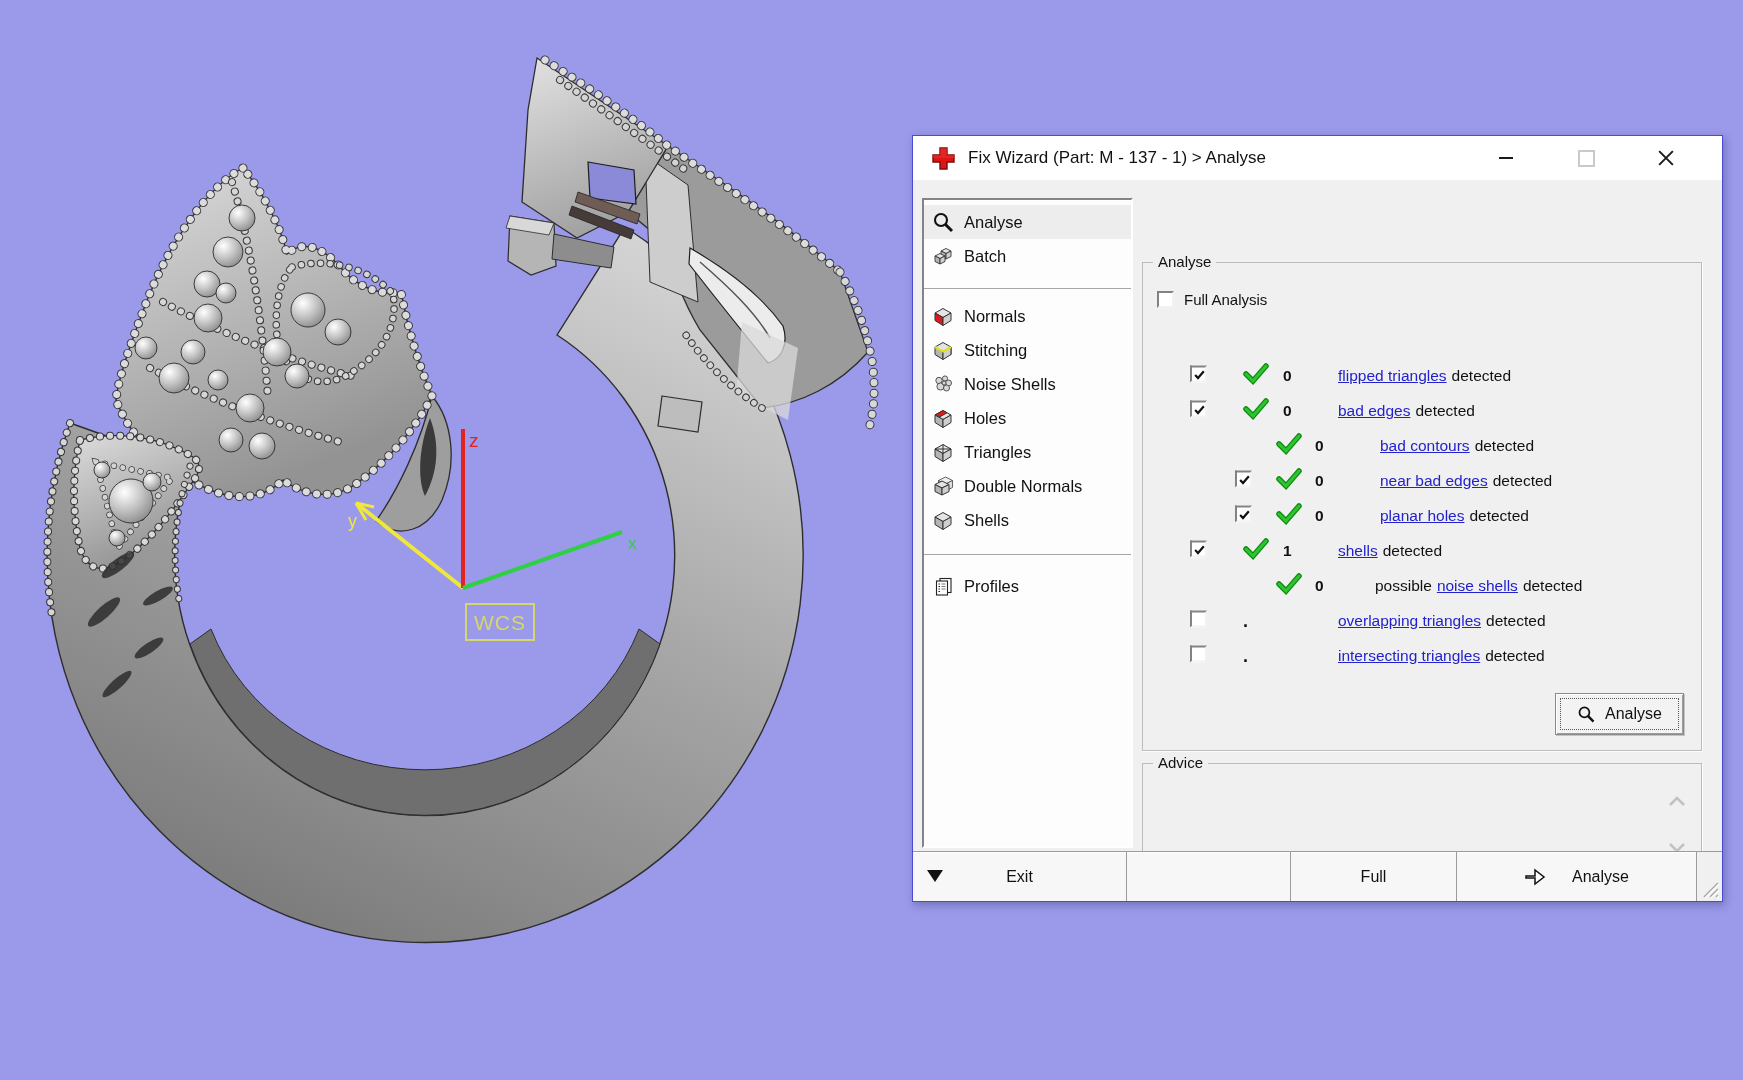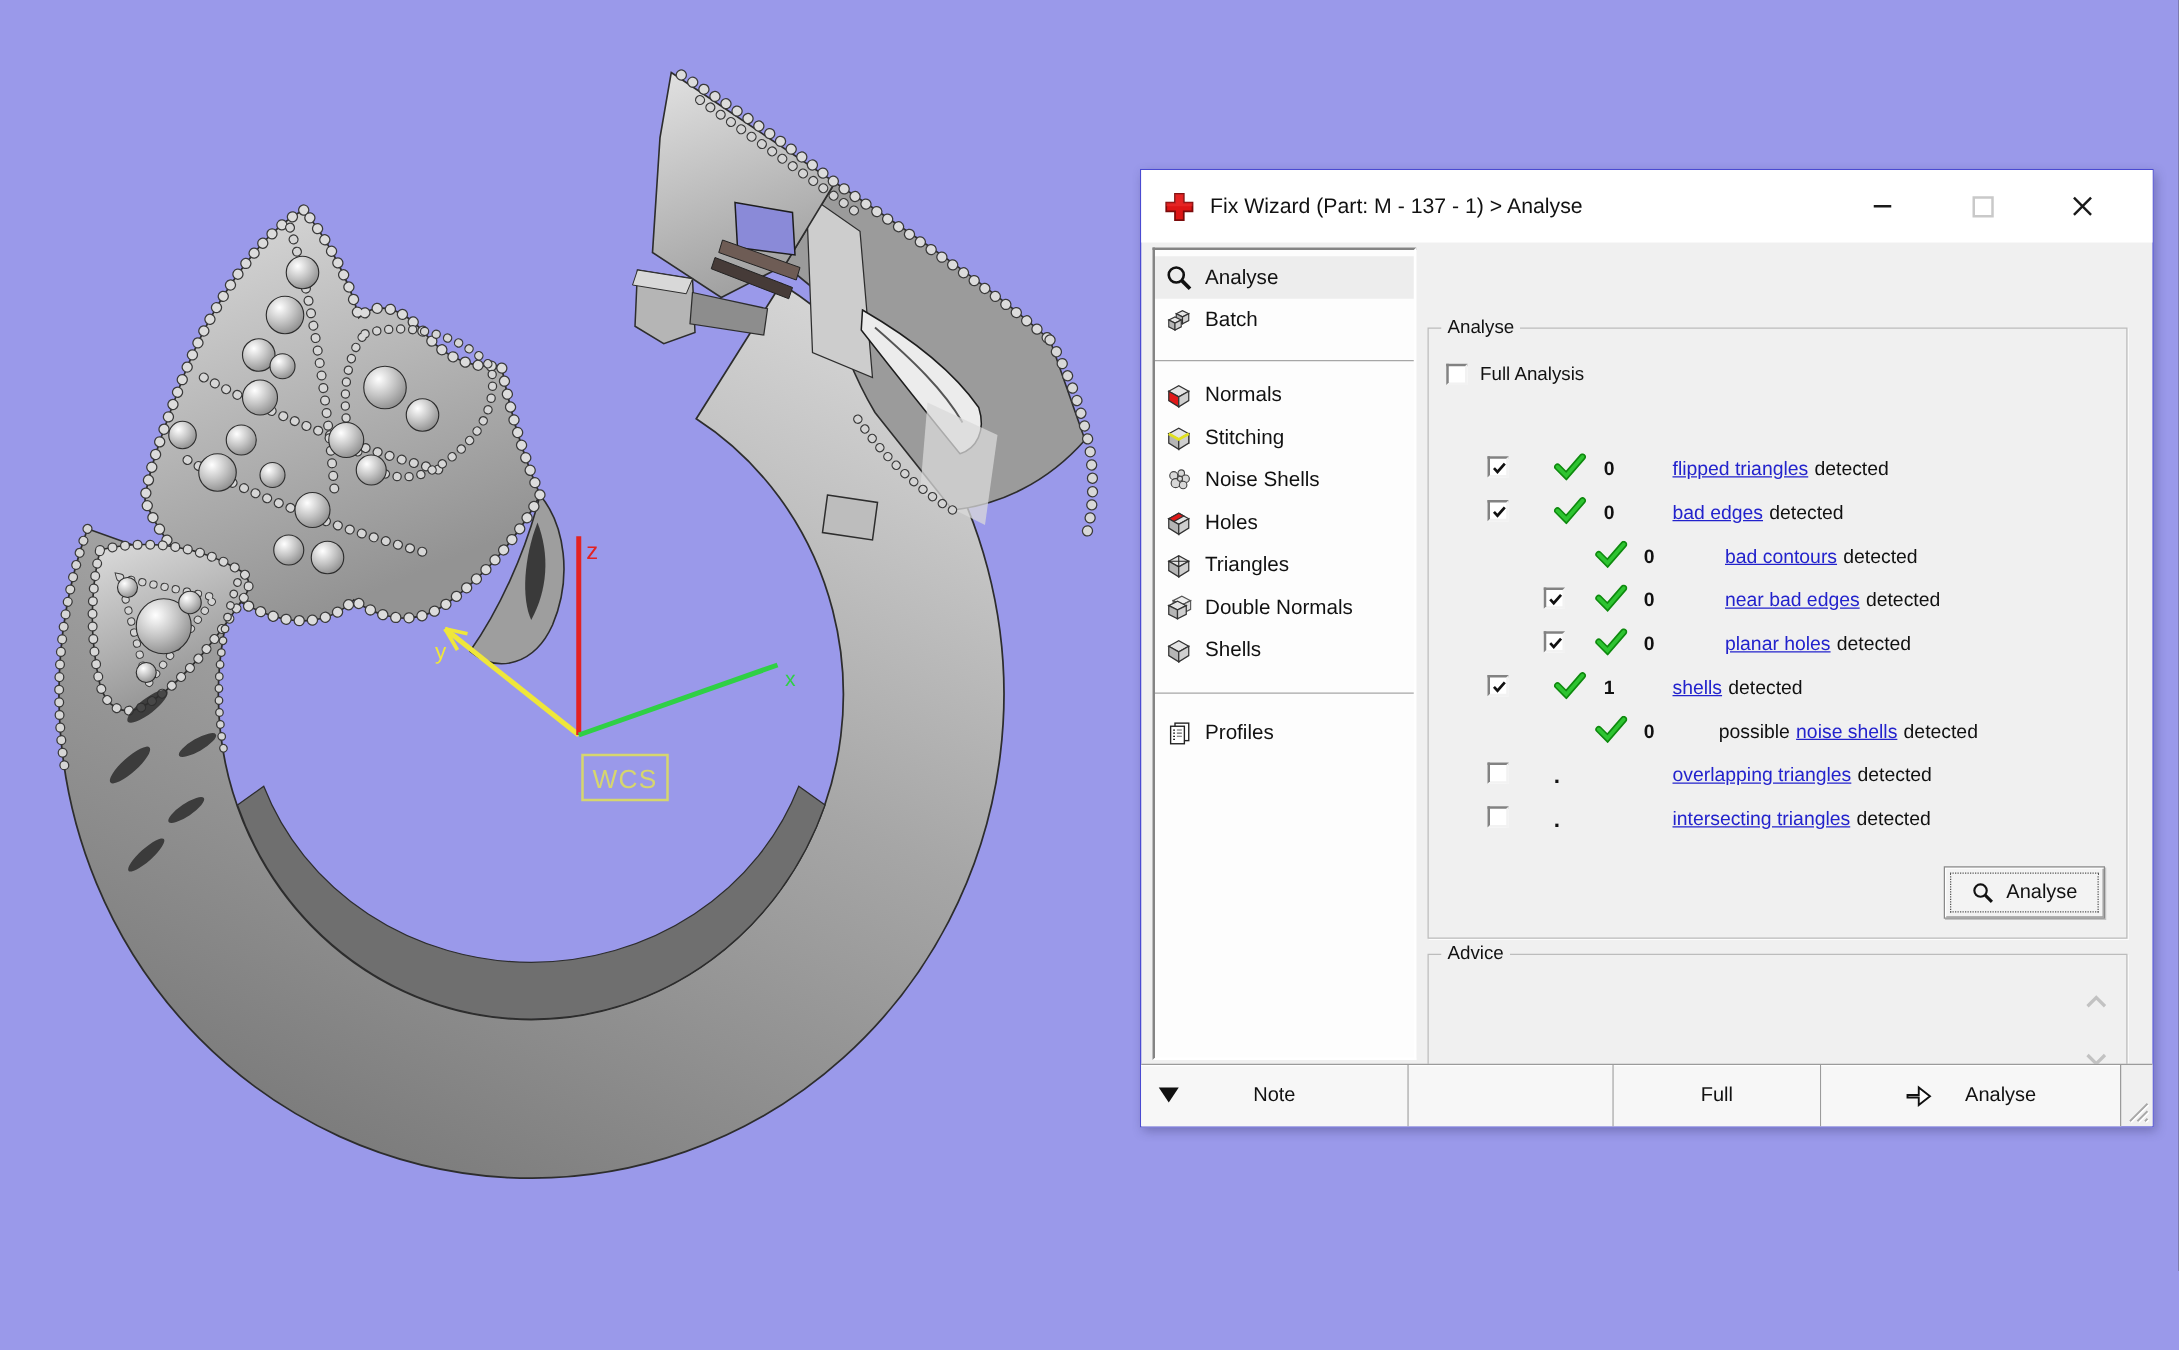--- a/index.html
+++ b/index.html
@@ -5,21 +5,21 @@
   html,body{margin:0;padding:0;background:#555;}
   #stage{position:relative;width:1743px;height:1080px;overflow:hidden;
          background:var(--viewport-bg,#9a99ea);
          font-family:"Liberation Sans",sans-serif;color:#111;}
   #viewport-svg{position:absolute;left:0;top:0;}
 
   
   #dialog{position:absolute;left:912px;top:135px;width:811px;height:767px;
           background:var(--dialog-bg,#f0f0f0);border:1px solid var(--window-border,#4a4ad2);
           box-sizing:border-box;box-shadow:2px 3px 8px rgba(40,40,90,.35);}
-  #titlebar{position:absolute;left:0;top:0;right:0;height:58px;background:var(--titlebar-bg,#fff);
+  #titlebar{position:absolute;left:0;top:0;right:0;height:44px;background:var(--titlebar-bg,#fff);
             display:flex;align-items:center;padding:0 16px 0 17px;box-sizing:border-box;}
   #title-text{font-size:17px;margin-left:12px;white-space:nowrap;}
   #win-controls{margin-left:auto;display:flex;height:100%;}
   .win-btn{width:80px;height:100%;display:flex;align-items:center;justify-content:center;cursor:default;}
   .min-glyph{width:14px;border-top:2px solid #1a1a1a;}
   .max-glyph{width:13px;height:13px;border:2px solid #c9c9c9;}
   #dlg-body{position:absolute;top:49px;left:0;right:0;bottom:0;text-align:center;}
 
   
   #sidebar{position:absolute;left:9px;top:13px;width:211px;height:650px;background:#fdfdfd;
@@ -518,21 +518,21 @@
         <span class="adv-chevron" id="adv-down">
           <svg width="18" height="11" viewBox="0 0 18 11">
               <polyline points="2,2 9,9 16,2" fill="none" stroke="#c2c2c2" stroke-width="2.6"></polyline>
             </svg>
         </span>
       </div>
 
       <div id="footer">
         <div class="fcell" id="fcell-help">
           <span class="tri-down"></span>
-          <span>Note</span>
+          <span>Exit</span>
         </div>
         <div class="fcell" id="fcell-empty"></div>
         <div class="fcell" id="fcell-exit">
           <span>Full</span>
         </div>
         <div class="fcell" id="fcell-analyse">
           <svg width="22" height="18" viewBox="0 0 22 18">
             <path d="M2 11 h9 V5 l9 7 -9 7 v-6 H2 Z" transform="translate(0,-3)" fill="#fff" stroke="#111" stroke-width="1.5"></path>
           </svg>
           <span>Analyse</span>

